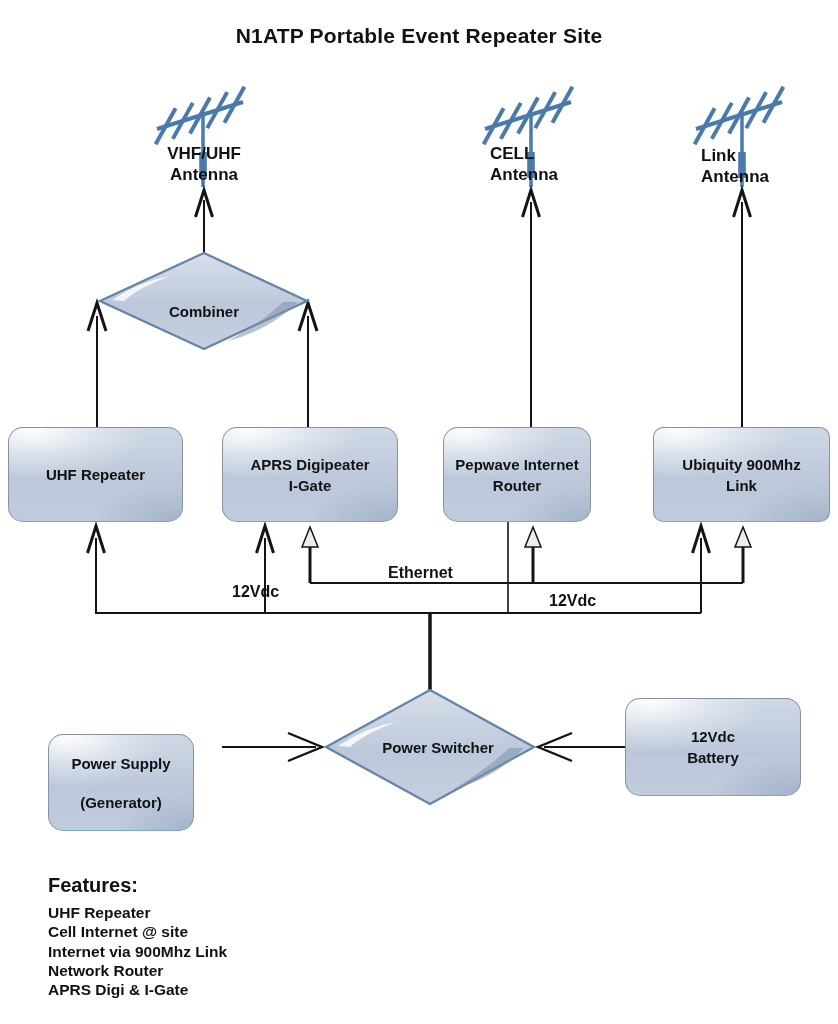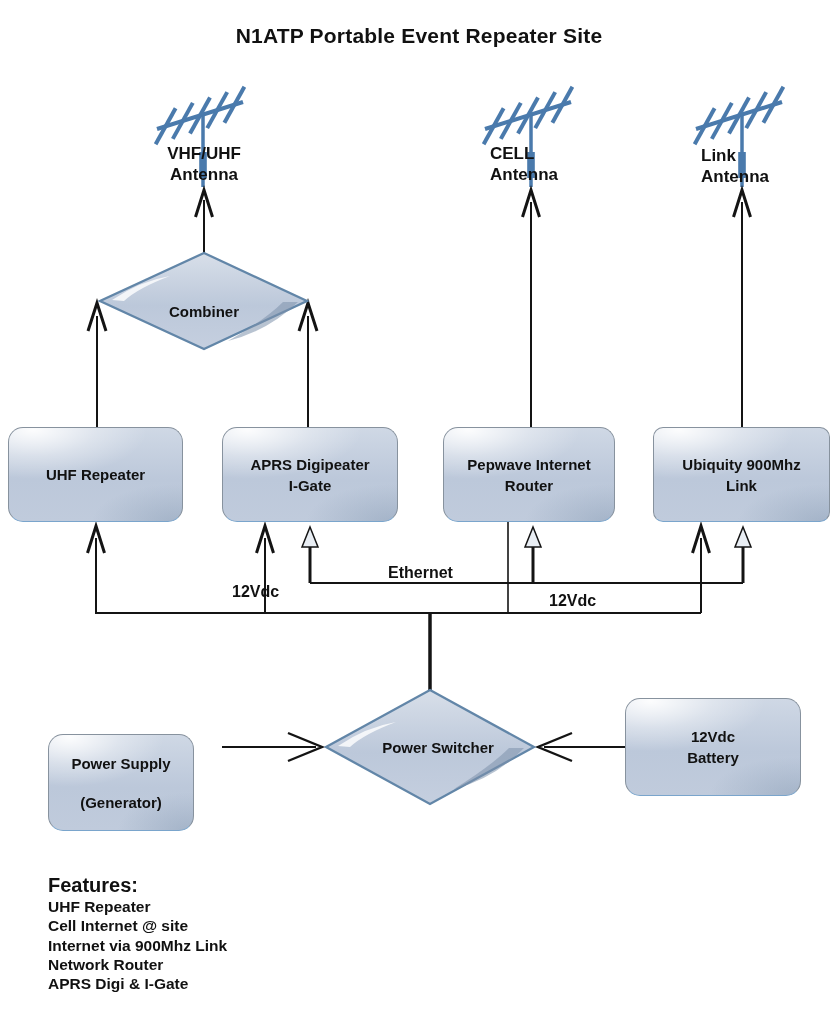--- a/index.html
+++ b/index.html
@@ -17,21 +17,21 @@
     background:
       radial-gradient(120% 95% at 14% 2%, rgba(255,255,255,.95) 0%, rgba(255,255,255,.35) 30%, rgba(255,255,255,0) 55%),
       radial-gradient(95% 80% at 97% 102%, rgba(124,146,172,.42) 0%, rgba(124,146,172,0) 52%),
       linear-gradient(180deg,#cfd8e5 0%,#bcc8da 55%,#c0cbdc 100%);
     display:flex;flex-direction:column;align-items:center;justify-content:center;
     text-align:center;font-size:15px;line-height:21px;
   }
   .diamond-label{font-size:15px;text-align:center;}
   .wire-label{font-size:16px;}
   .features{position:absolute;left:48px;top:874px;}
-  .features .head{font-size:20px;margin-bottom:0;}
+  .features .head{font-size:20px;margin-bottom:6px;}
   .features .item{font-size:15.5px;line-height:19.3px;}
 </style>
 </head>
 <body>
 
 <div class="canvas">
 
   <svg class="layer" width="838" height="1024" viewBox="0 0 838 1024" xmlns="http://www.w3.org/2000/svg" xmlns:xlink="http://www.w3.org/1999/xlink">
     <defs>
       <linearGradient id="diamondGrad" x1="0" y1="0" x2="0" y2="1">
@@ -129,21 +129,21 @@
   <div class="txt diamond-label" style="left:124px;top:291px;width:160px;margin-top:12px;">Combiner</div>
   <div class="txt diamond-label" style="left:330px;top:739px;width:216px;">Power Switcher</div>
 
   <div class="node-box" style="left:8px;top:427px;width:175px;height:95px;">
     <div>UHF Repeater</div>
   </div>
   <div class="node-box" style="left:222px;top:427px;width:176px;height:95px;">
     <div>APRS Digipeater</div>
     <div>I-Gate</div>
   </div>
-  <div class="node-box" style="left:443px;top:427px;width:172px;height:95px;">
+  <div class="node-box" style="left:443px;top:427px;width:148px;height:95px;">
     <div>Pepwave Internet</div>
     <div>Router</div>
   </div>
   <div class="node-box" style="left:653px;top:427px;width:177px;height:95px;border-radius:10px;">
     <div>Ubiquity 900Mhz</div>
     <div>Link</div>
   </div>
   <div class="node-box" style="left:48px;top:698px;width:146px;height:97px;gap:18px;margin-top:36px;">
     <div>Power Supply</div>
     <div>(Generator)</div>

